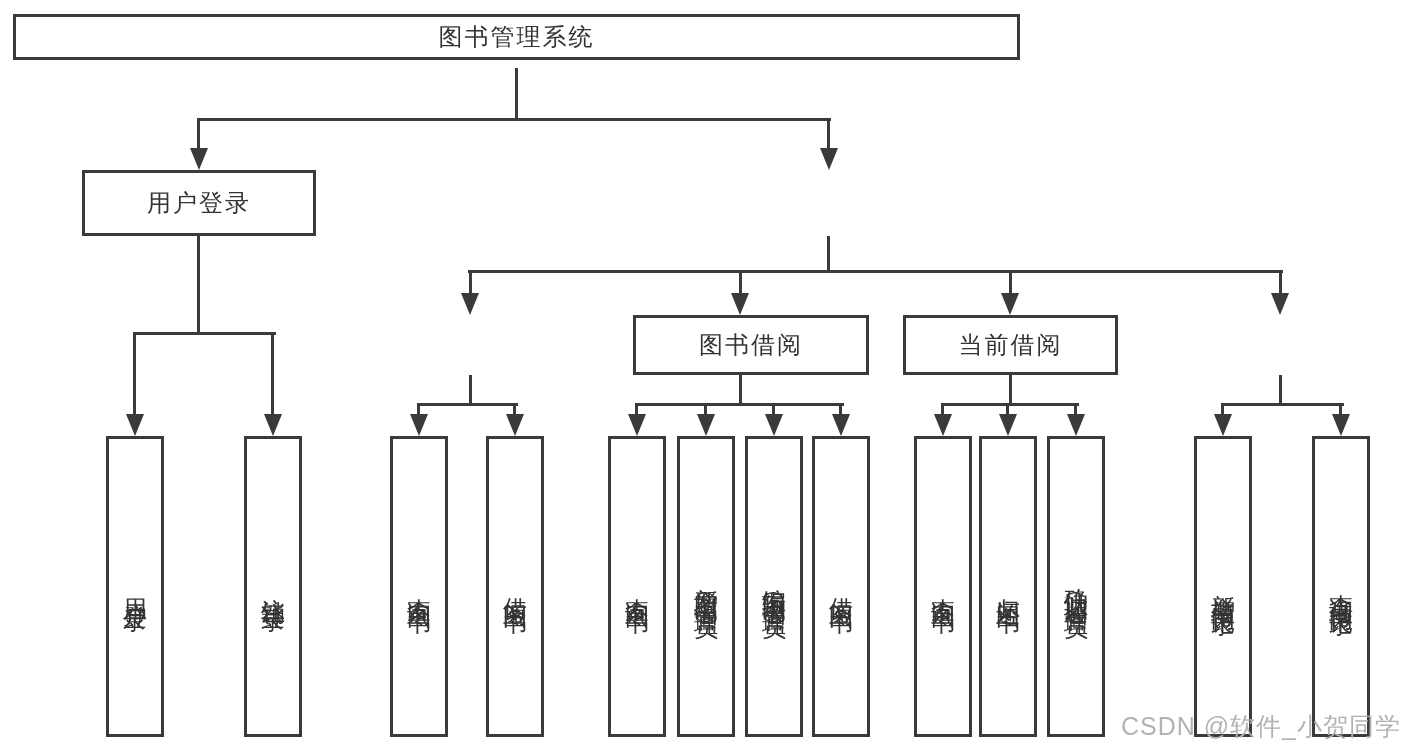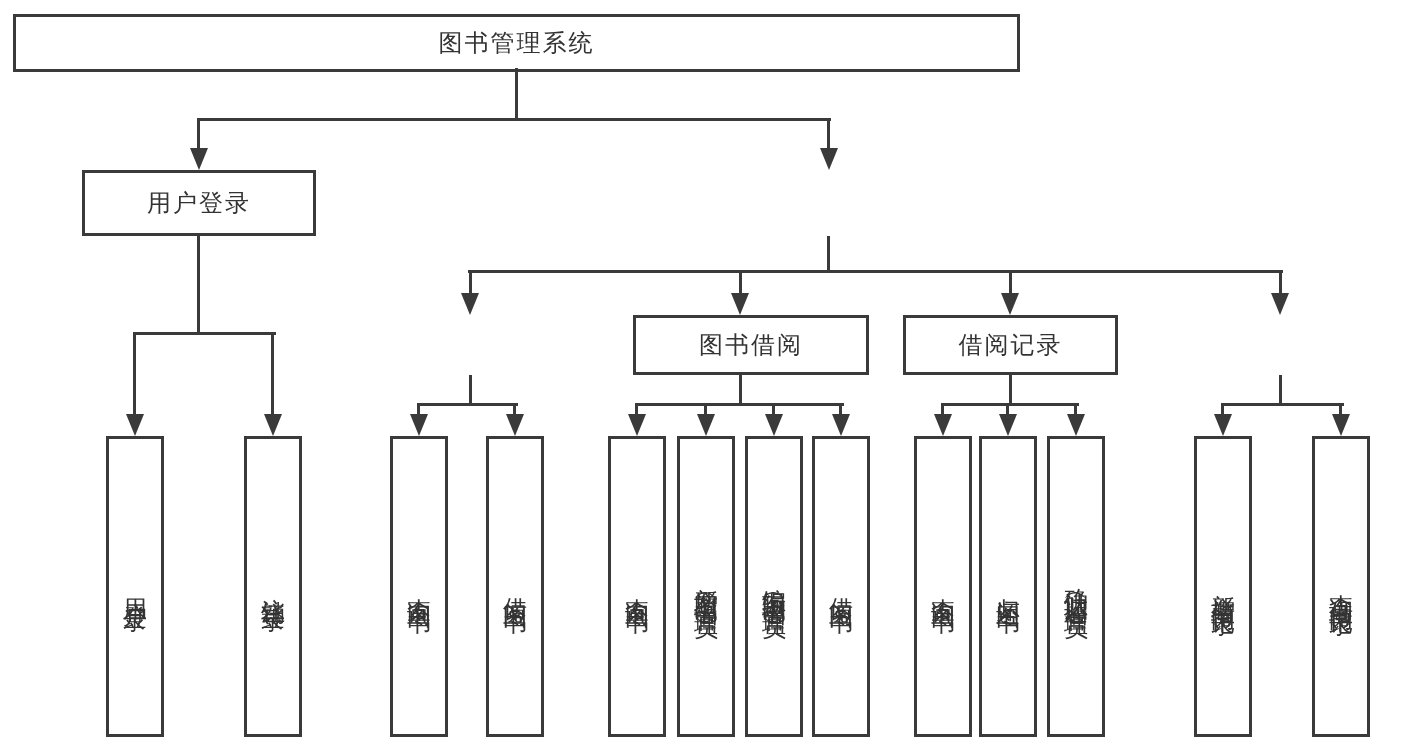--- a/index.html
+++ b/index.html
@@ -56,21 +56,21 @@
     letter-spacing: 1px;
     z-index: 5;
     white-space: nowrap;
   }
 </style>
 </head>
 <body>
 
 <div id="canvas">
 
-  <div class="box" style="left:13px; top:14px; width:1007px; height:58px;">图书管理系统</div>
+  <div class="box" style="left:13px; top:14px; width:1007px; height:46px;">图书管理系统</div>
 
   <div class="vl" style="left:515px; top:68px; width:3px; height:52px;"></div>
   <div class="hl" style="left:197px; top:118px; width:634px; height:3px;"></div>
   <div class="vl" style="left:197px; top:118px; width:3px; height:36px;"></div>
   <div class="vl" style="left:827px; top:118px; width:3px; height:36px;"></div>
   <div class="ar" style="left:190px; top:148px;"></div>
   <div class="ar" style="left:820px; top:148px;"></div>
 
   <div class="box" style="left:82px; top:170px; width:234px; height:66px;">用户登录</div>
 
@@ -86,21 +86,21 @@
   <div class="vl" style="left:469px; top:270px; width:3px; height:29px;"></div>
   <div class="vl" style="left:739px; top:270px; width:3px; height:29px;"></div>
   <div class="vl" style="left:1009px; top:270px; width:3px; height:29px;"></div>
   <div class="vl" style="left:1279px; top:270px; width:3px; height:29px;"></div>
   <div class="ar" style="left:461px; top:293px;"></div>
   <div class="ar" style="left:731px; top:293px;"></div>
   <div class="ar" style="left:1001px; top:293px;"></div>
   <div class="ar" style="left:1271px; top:293px;"></div>
 
   <div class="box" style="left:633px; top:315px; width:236px; height:60px;">图书借阅</div>
-  <div class="box" style="left:903px; top:315px; width:215px; height:60px;">借阅记录</div>
+  <div class="box" style="left:903px; top:315px; width:215px; height:60px;">当前借阅</div>
 
   <div class="vl" style="left:469px; top:375px; width:3px; height:30px;"></div>
   <div class="hl" style="left:417px; top:403px; width:101px; height:3px;"></div>
   <div class="vl" style="left:417px; top:403px; width:3px; height:17px;"></div>
   <div class="vl" style="left:513px; top:403px; width:3px; height:17px;"></div>
   <div class="ar" style="left:410px; top:414px;"></div>
   <div class="ar" style="left:506px; top:414px;"></div>
 
   <div class="vl" style="left:739px; top:375px; width:3px; height:30px;"></div>
   <div class="hl" style="left:635px; top:403px; width:209px; height:3px;"></div>
@@ -140,14 +140,15 @@
   <div class="box vbox" style="left:745px; top:436px; width:58px; height:301px;">编辑图书（管理员）</div>
   <div class="box vbox" style="left:812px; top:436px; width:58px; height:301px;">借阅图书</div>
 
   <div class="box vbox" style="left:914px; top:436px; width:58px; height:301px;">查询图书</div>
   <div class="box vbox" style="left:979px; top:436px; width:58px; height:301px;">归还图书</div>
   <div class="box vbox" style="left:1047px; top:436px; width:58px; height:301px;">确认归还（管理员）</div>
 
   <div class="box vbox" style="left:1194px; top:436px; width:58px; height:301px;">新增借阅记录</div>
   <div class="box vbox" style="left:1312px; top:436px; width:58px; height:301px;">查询借阅记录</div>
 
+  <div class="watermark">CSDN @软件_小贺同学</div>
 
 </div>
 
 </body></html>

